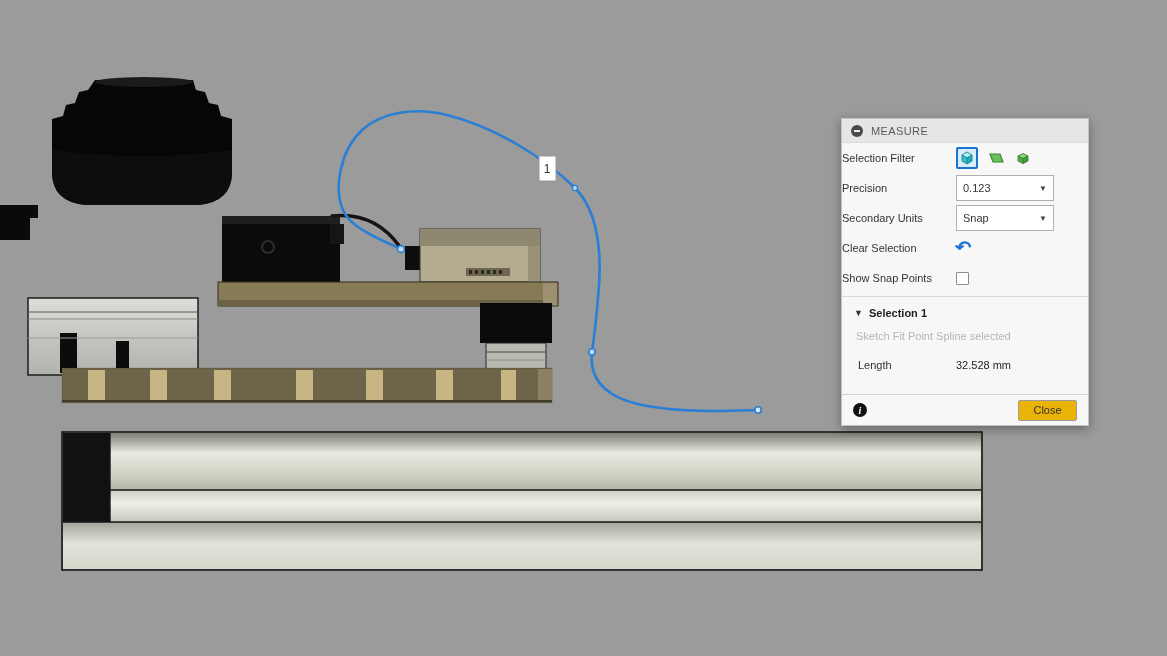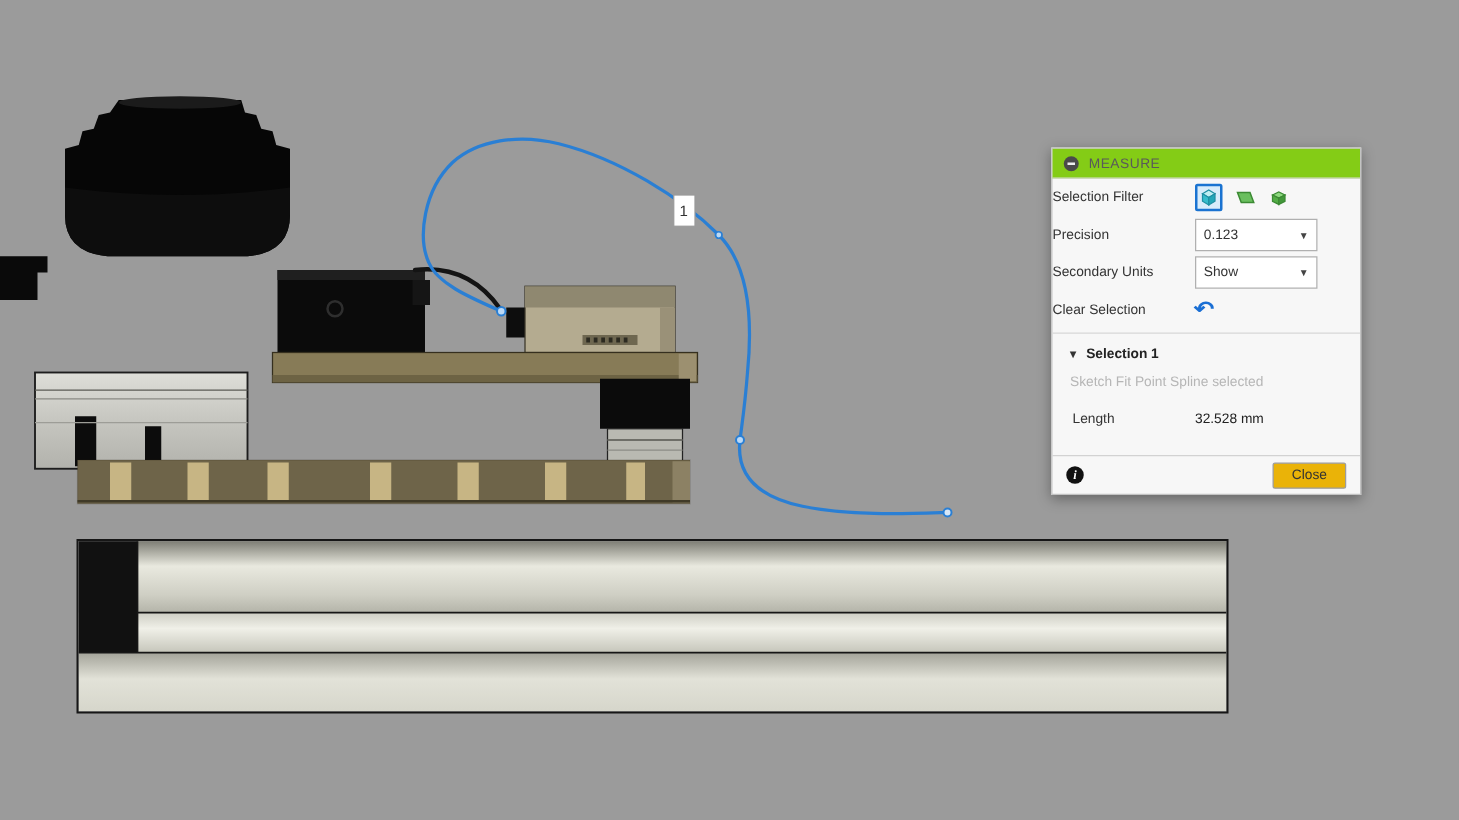--- a/index.html
+++ b/index.html
@@ -14,21 +14,21 @@
   #viewport svg { position:absolute; left:0; top:0; }
 
   
   .measure-panel {
     position:absolute; left:841px; top:118px; width:248px;
     background:#f7f7f7; border:1px solid #c3c3c3;
     box-shadow:0 3px 10px rgba(0,0,0,.35);
     font-size:11px; color:#333;
   }
   .panel-header {
-    height:24px; background:#84cc16; border-bottom:1px solid #dcdcdc;
+    height:24px; background:#e5e5e5; border-bottom:1px solid #dcdcdc;
     display:flex; align-items:center; padding:0 9px; gap:8px;
   }
   .collapse-dot {
     width:12px; height:12px; border-radius:50%; background:#4a4a4a;
     position:relative; cursor:pointer; flex:none;
   }
   .collapse-dot::after {
     content:""; position:absolute; left:3px; right:3px; top:5px; height:2px; background:#efefef;
   }
   .panel-title { color:#5a5a5a; letter-spacing:.4px; font-size:11px; }
@@ -250,30 +250,34 @@
     <span class="row-label">Precision</span>
     <span class="dropdown">
       <span>0.123</span>
       <span class="chev">▼</span>
     </span>
   </div>
 
   <div class="panel-row">
     <span class="row-label">Secondary Units</span>
     <span class="dropdown">
-      <span>Show</span>
+      <span>Snap</span>
       <span class="chev">▼</span>
     </span>
   </div>
 
   <div class="panel-row">
     <span class="row-label">Clear Selection</span>
     <span class="undo-icon">↶</span>
   </div>
 
+  <div class="panel-row">
+    <span class="row-label">Show Snap Points</span>
+    <span class="checkbox"></span>
+  </div>
 
   <div class="panel-divider"></div>
 
   <div class="selection-header">
     <span class="tri">▼</span>
     <span>Selection 1</span>
   </div>
 
   <div class="selection-status">Sketch Fit Point Spline selected</div>
 

